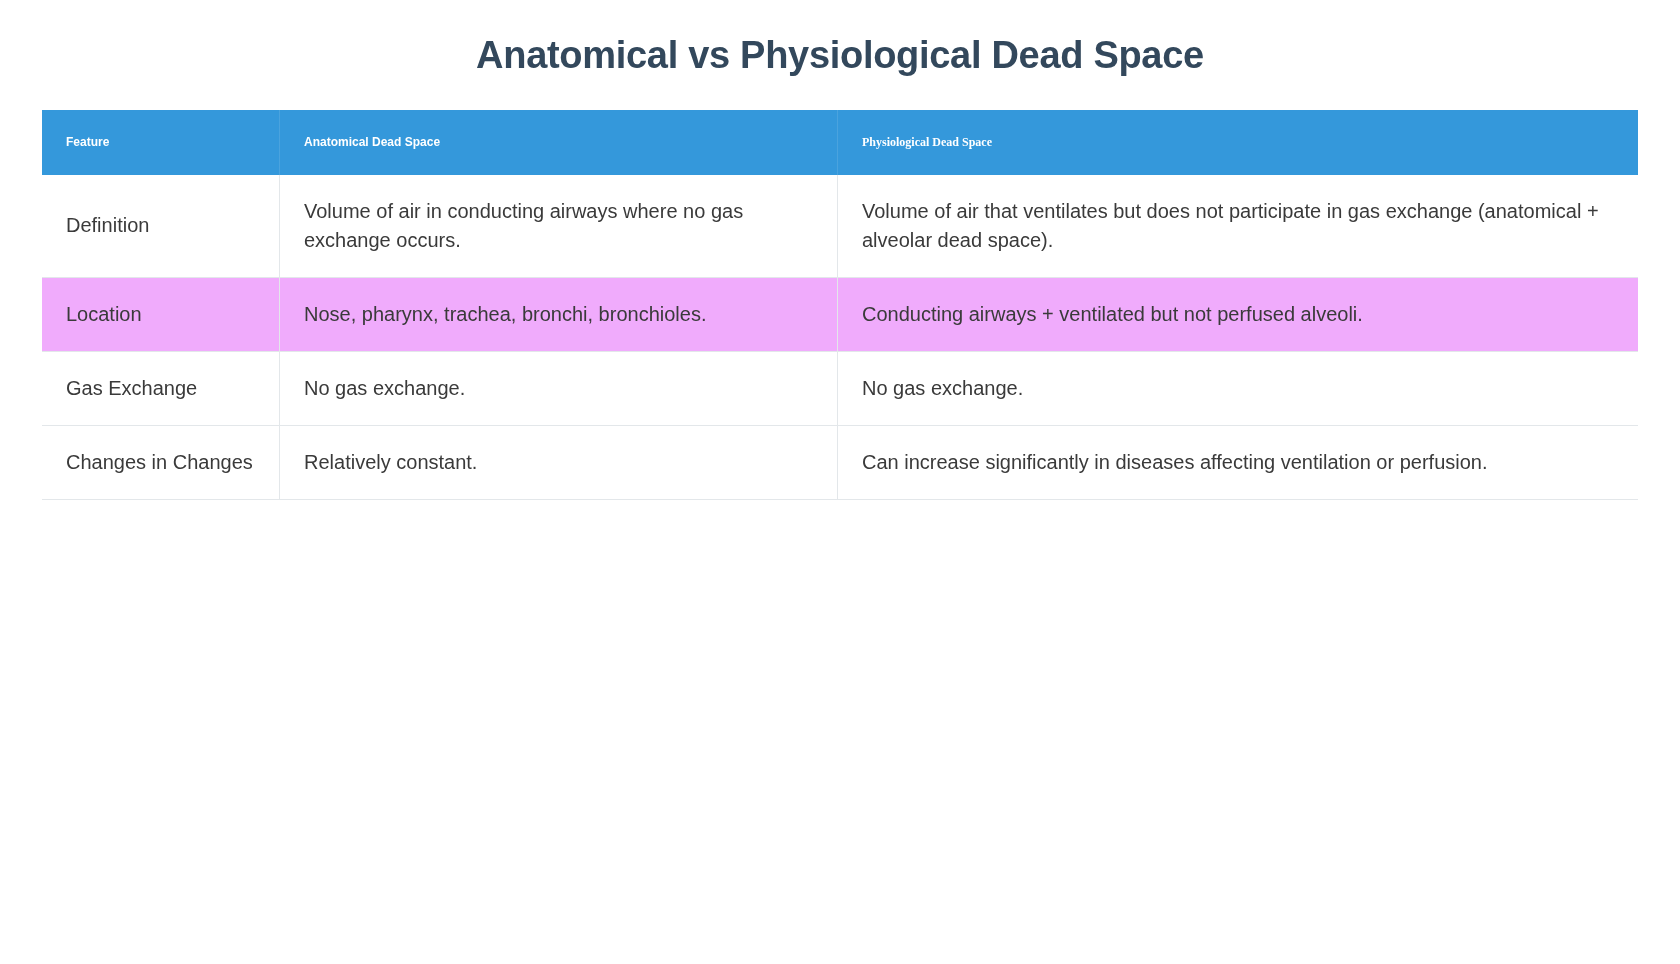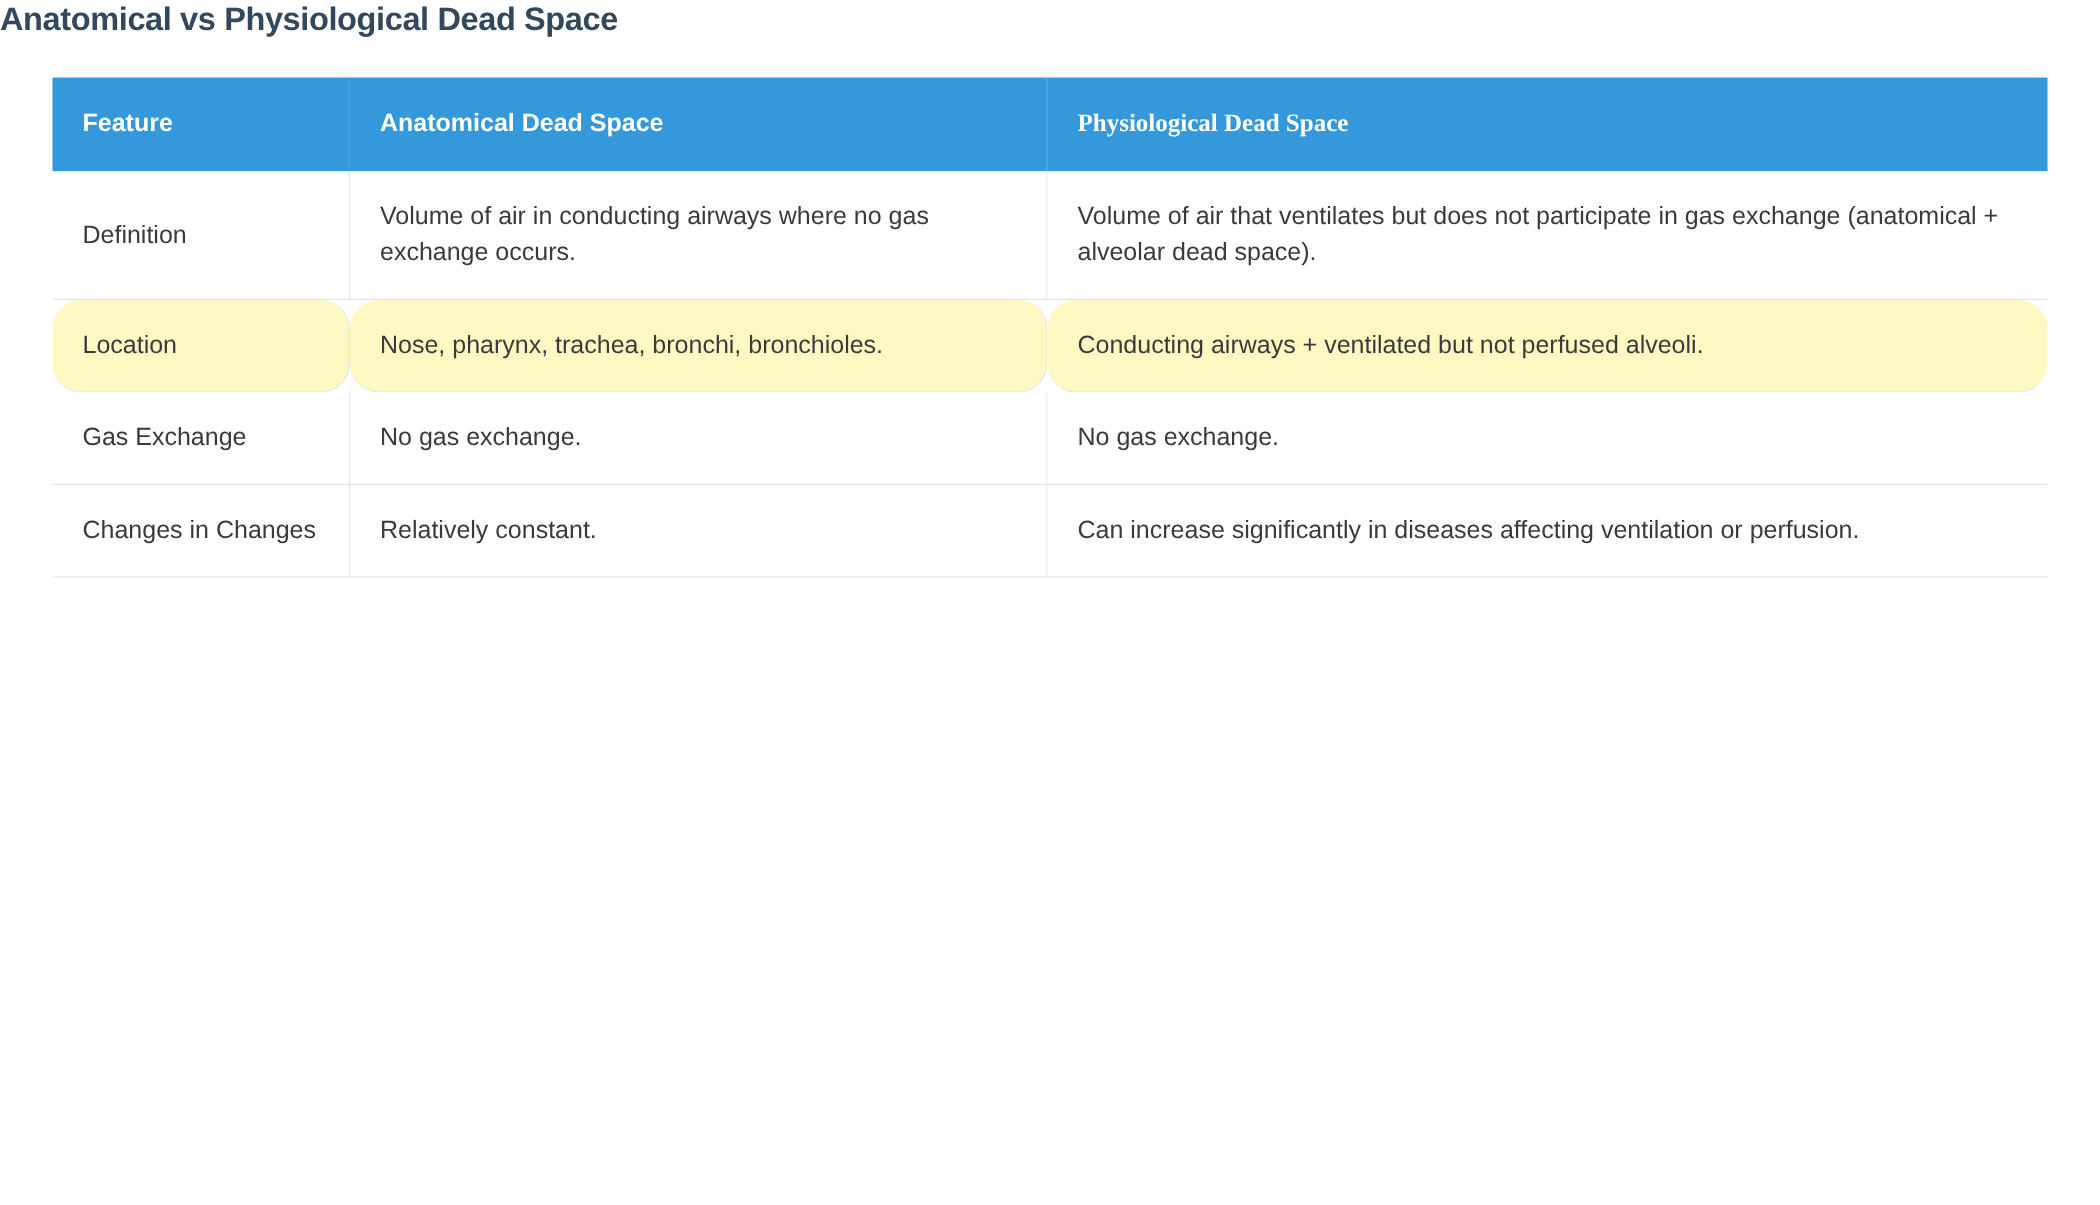--- a/index.html
+++ b/index.html
@@ -15,25 +15,27 @@
     overflow: hidden;
   }
   .page {
     width: 1680px;
     height: 964px;
     box-sizing: border-box;
     padding: 0;
     position: relative;
   }
   .page-title {
-    font-size: 26px;
+    text-align: center;
+    font-size: 38px;
     font-weight: bold;
     color: #33485c;
     letter-spacing: -0.3px;
     margin: 0;
+    padding-top: 33px;
     padding-bottom: 0;
     line-height: 1.2;
   }
   .table-wrap {
     margin: 31px 42px 0 42px;
     width: 1596px;
   }
   table.cmp {
     border-collapse: separate;
     border-spacing: 0;
@@ -41,21 +43,21 @@
     table-layout: fixed;
     background: #ffffff;
   }
   table.cmp col.c0 { width: 238px; }
   table.cmp col.c1 { width: 558px; }
   table.cmp col.c2 { width: 800px; }
 
   table.cmp thead th {
     background: #3498db;
     color: #ffffff;
-    font-size: 20px;
+    font-size: 12px;
     font-weight: bold;
     text-align: left;
     padding: 25px 24px 26px 24px;
     vertical-align: middle;
     border-right: 1px solid #4aa3de;
     box-sizing: border-box;
     line-height: 1.2;
   }
   table.cmp thead th:last-child { border-right: none; font-family: Liberation Serif, serif; }
 
@@ -67,22 +69,21 @@
     line-height: 1.45;
     border-bottom: 1px solid #e3e7ea;
     border-right: 1px solid #e3e7ea;
     box-sizing: border-box;
     word-wrap: break-word;
   }
   table.cmp tbody td:last-child { border-right: none; }
   table.cmp tbody tr:last-child td { border-bottom: 1px solid #e3e7ea; }
 
   table.cmp tbody tr.alt td {
-    background: #fef9c3;
-    border-radius: 23px;
+    background: #f0abfc;
   }
   table.cmp tbody tr.base td {
     background: #ffffff;
   }
   table.cmp tbody td.feature-cell {
     color: #3a3a3a;
   }
 </style>
 </head>
 <body>

